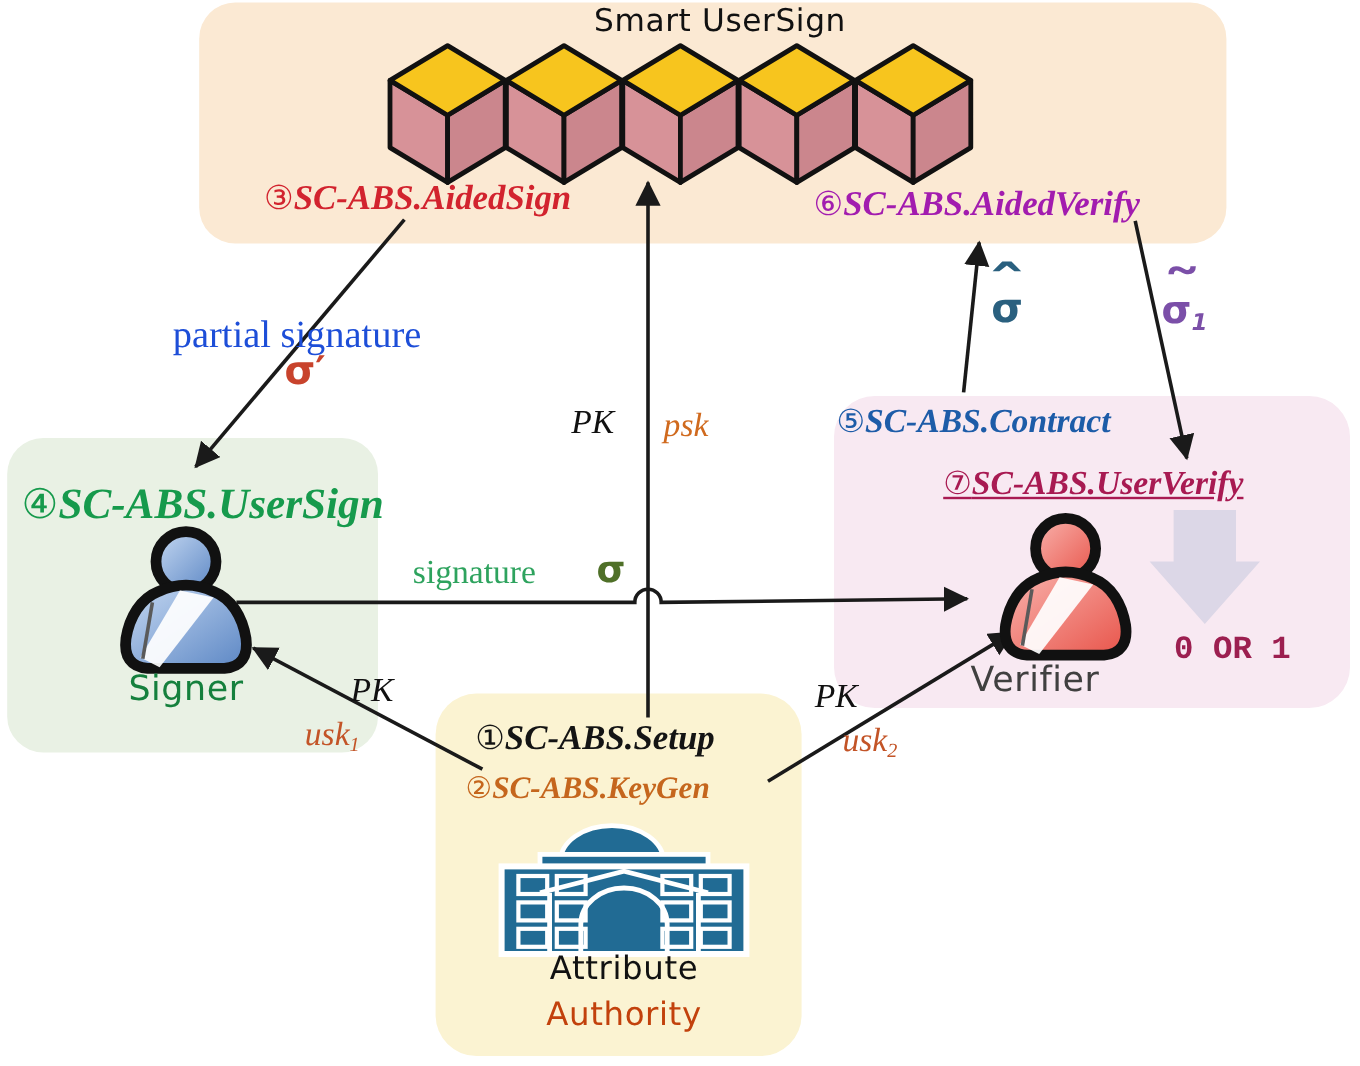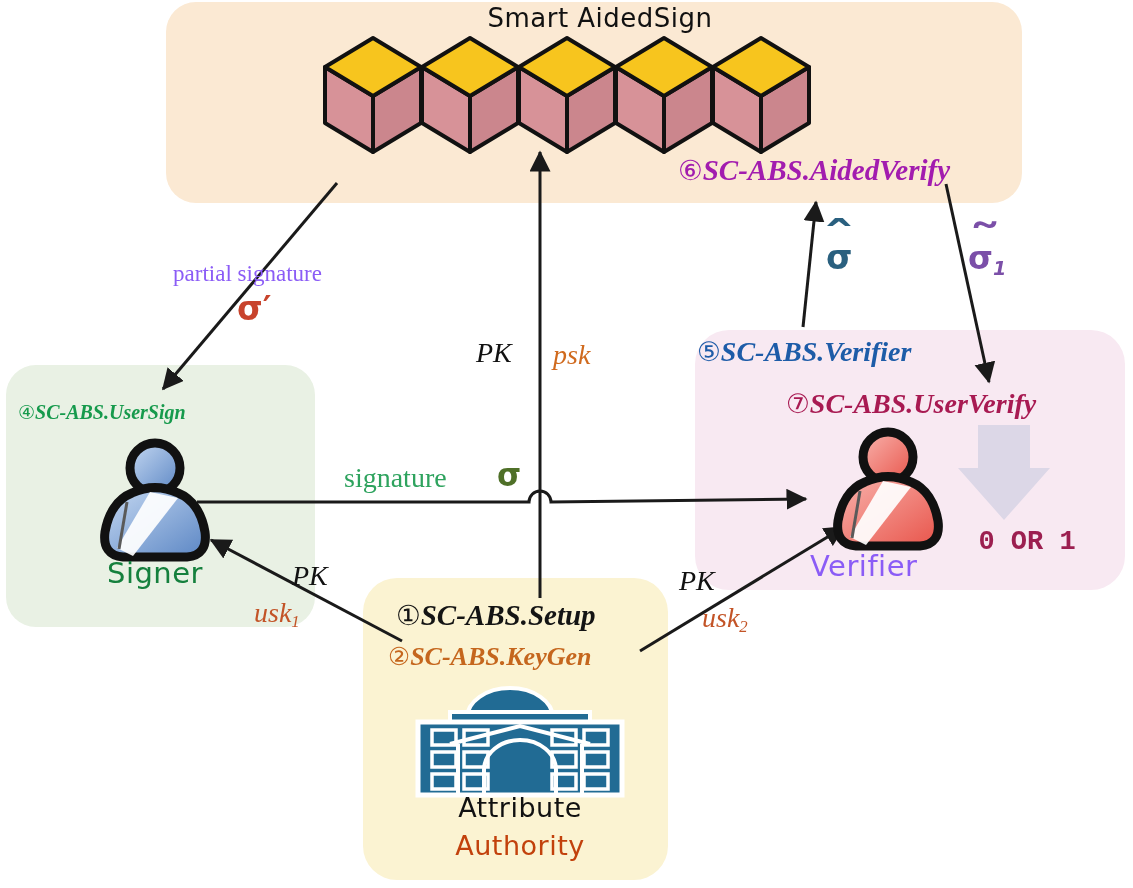--- a/index.html
+++ b/index.html
@@ -127,44 +127,47 @@
         <path d="M450,744 L520,726 L590,744"></path>
         <line x1="458" y1="744" x2="458" y2="795"></line>
         <line x1="582" y1="744" x2="582" y2="795"></line>
         <path d="M484,795 L484,770 A36,30 0 0 1 556,770 L556,795"></path>
       </g>
     </g>
 
     <polygon points="978,425 1030,425 1030,468 1050,468 1004,520 958,468 978,468" fill="#dcd7e7"></polygon>
   </svg>
 
-  <div class="lbl comic" style="left:440px;top:5px;width:320px;text-align:center;font-size:26px;color:#111;">Smart AidedSign</div>
-
+  <div class="lbl comic" style="left:440px;top:5px;width:320px;text-align:center;font-size:26px;color:#111;">Smart UserSign</div>
+
+  <div class="lbl serif-bi" id="lbl-aidedsign" style="left:220px;top:150px;font-size:29px;">
+    <span class="num">③</span><span>SC-ABS.AidedSign</span>
+  </div>
 
   <div class="lbl serif-bi" id="lbl-aidedverify" style="left:678px;top:155px;font-size:29px;">
     <span class="num">⑥</span><span>SC-ABS.AidedVerify</span>
   </div>
 
-  <div class="lbl seriftxt" style="left:140px;top:262px;width:215px;text-align:center;font-size:23px;color:#8b5cf6;">partial signature</div>
+  <div class="lbl seriftxt" style="left:140px;top:262px;width:215px;text-align:center;font-size:32px;color:#1d4ed8;">partial signature</div>
   <div class="lbl greek" style="left:237px;top:292px;font-size:33px;font-weight:bold;color:#c8432c;">σ′</div>
 
   <div class="lbl mathit" style="left:476px;top:338px;font-size:28px;color:#111111;">PK</div>
   <div class="lbl mathit" style="left:553px;top:340px;font-size:28px;color:#d06a1e;">psk</div>
 
-  <div class="lbl serif-bi" id="lbl-usersign" style="left:18px;top:402px;font-size:20px;">
+  <div class="lbl serif-bi" id="lbl-usersign" style="left:18px;top:402px;font-size:36px;">
     <span class="num">④</span><span>SC-ABS.UserSign</span>
   </div>
 
   <div class="lbl seriftxt" style="left:344px;top:463px;font-size:28px;color:#2ea35e;">signature</div>
   <div class="lbl greek" style="left:497px;top:459px;font-size:31px;font-weight:bold;color:#4f7028;">σ</div>
 
   <div class="lbl serif-bi" id="lbl-extract" style="left:697px;top:337px;font-size:28px;">
-    <span class="num">⑤</span><span>SC-ABS.Verifier</span>
-  </div>
-  <div class="lbl serif-bi" id="lbl-userverify" style="left:786px;top:389px;font-size:28px;">
+    <span class="num">⑤</span><span>SC-ABS.Contract</span>
+  </div>
+  <div class="lbl serif-bi" id="lbl-userverify" style="left:786px;top:389px;font-size:28px;text-decoration:underline;">
     <span class="num">⑦</span><span>SC-ABS.UserVerify</span>
   </div>
 
   <div class="lbl greek" style="left:826px;top:240px;font-size:34px;color:#2a607f;">
     <span class="accented"><span class="acc">ˆ</span><span>σ</span></span>
   </div>
   <div class="lbl greek" style="left:968px;top:242px;font-size:32px;color:#7b4fa8;">
     <span class="accented"><span class="acc tilde">˜</span><span>σ</span><sub class="small">1</sub></span>
   </div>
 
@@ -180,20 +183,20 @@
   </div>
   <div class="lbl serif-bi" id="lbl-keygen" style="left:388px;top:643px;font-size:26px;">
     <span class="num">②</span><span>SC-ABS.KeyGen</span>
   </div>
 
   <div class="lbl mathit" style="left:679px;top:566px;font-size:28px;color:#111111;">PK</div>
   <div class="lbl mathit" style="left:702px;top:603px;font-size:28px;color:#c35427;">
     <span>usk</span><sub class="small">2</sub>
   </div>
 
-  <div class="lbl comic" style="left:810px;top:551px;width:145px;text-align:left;font-size:29px;color:#8b5cf6;">Verifier</div>
+  <div class="lbl comic" style="left:790px;top:551px;width:145px;text-align:center;font-size:29px;color:#404040;">Verifier</div>
 
   <div class="lbl seriftxt" style="left:952px;top:528px;width:150px;text-align:center;font-size:27px;font-weight:bold;color:#9c1f50;font-family:Liberation Mono, monospace;">0 OR 1</div>
 
   <div class="lbl comic" style="left:430px;top:794px;width:180px;text-align:center;font-size:27px;color:#111;">Attribute</div>
   <div class="lbl comic" style="left:430px;top:832px;width:180px;text-align:center;font-size:27px;color:#c2410c;">Authority</div>
 
 </div>
 
 </body></html>

